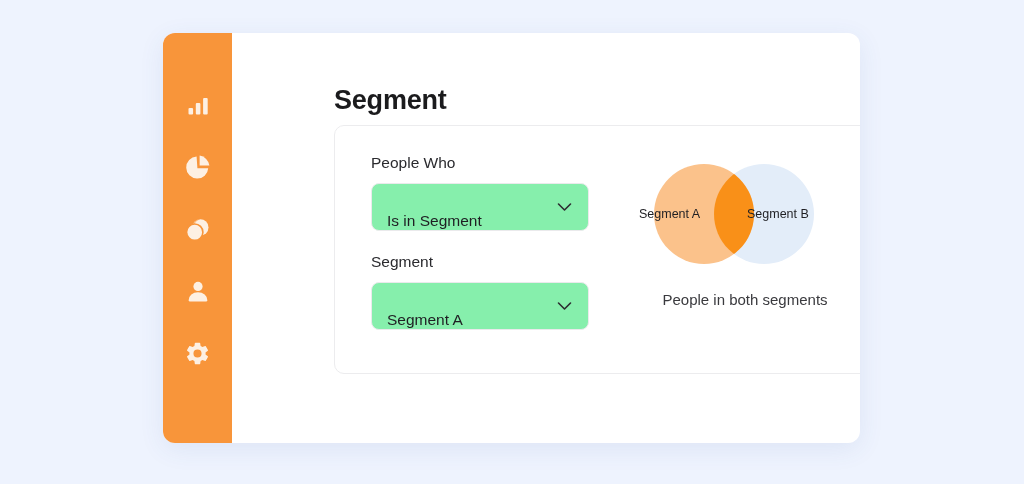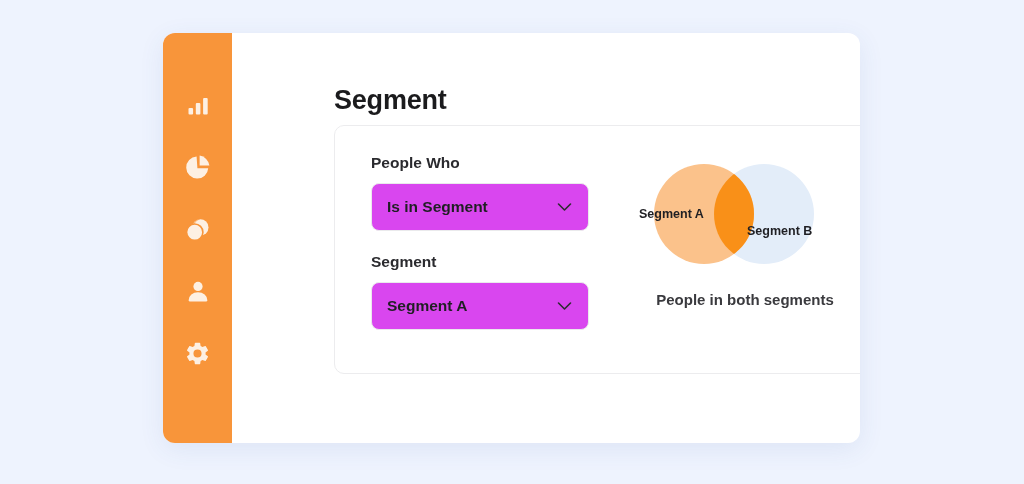--- a/index.html
+++ b/index.html
@@ -71,21 +71,20 @@
   #builder-panel {
     position: absolute;
     left: 102px;
     top: 92px;
     width: 558px;
     height: 249px;
     box-sizing: border-box;
     border: 1px solid #ececee;
     border-radius: 10px;
     background: #ffffff;
-    font-weight: bold;
   }
 
   
   #form-column {
     position: absolute;
     left: 36px;
     top: 28px;
     width: 220px;
   }
   .field-label {
@@ -93,23 +92,23 @@
     color: #2a2a2e;
     margin-bottom: 11px;
   }
   .select-control {
     position: relative;
     width: 218px;
     height: 48px;
     box-sizing: border-box;
     border: 1px solid #eaeaec;
     border-radius: 8px;
-    background: #d946ef;
-    display: flex;
-    align-items: center;
+    background: #86efac;
+    display: flex;
+    align-items: flex-end;
     cursor: pointer;
     margin-bottom: 22px;
   }
   .select-value {
     font-size: 15.5px;
     color: #1f1f23;
     padding-left: 15px;
   }
   .chevron {
     position: absolute;
@@ -133,21 +132,21 @@
     height: 140px;
   }
   #venn-figure svg { display: block; }
   .venn-label {
     position: absolute;
     font-size: 12.5px;
     color: #1f1f23;
     white-space: nowrap;
   }
   #venn-label-a { left: 14px; top: 63px; }
-  #venn-label-b { left: 122px; top: 80px; }
+  #venn-label-b { left: 122px; top: 63px; }
   #venn-caption {
     position: absolute;
     top: 147px;
     left: 0;
     width: 240px;
     text-align: center;
     font-size: 15px;
     color: #3a3a3e;
   }
 </style>

